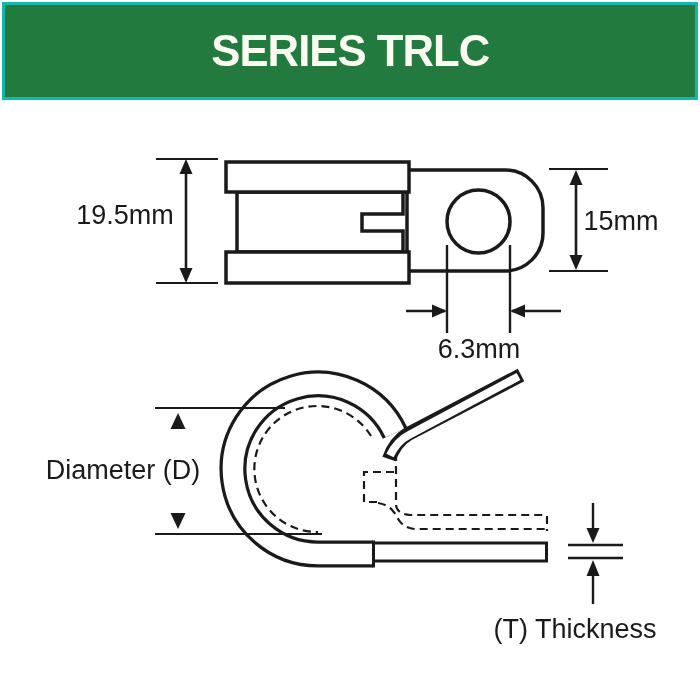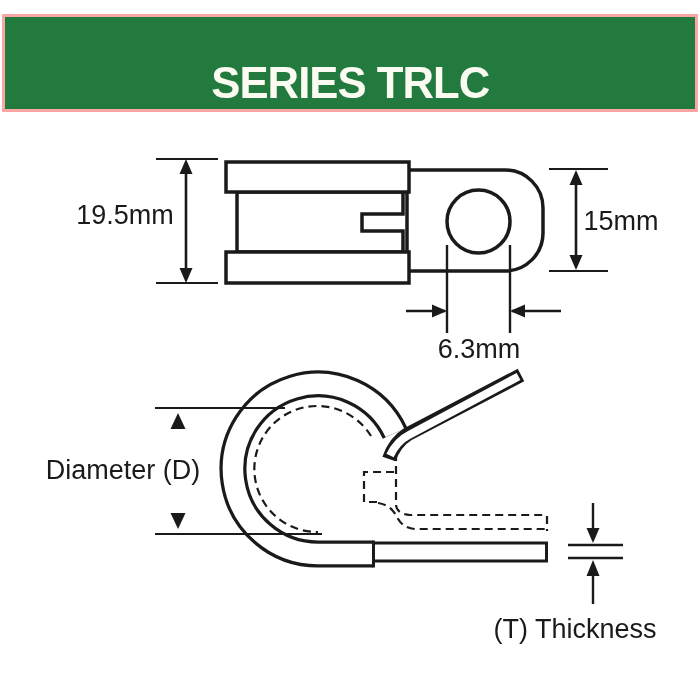--- a/index.html
+++ b/index.html
@@ -8,22 +8,22 @@
     width: 700px;
     height: 700px;
     background: #ffffff;
     overflow: hidden;
     font-family: "Liberation Sans", sans-serif;
   }
   .header {
     position: absolute;
     left: 2px; top: 2px; right: 2px; height: 92px;
     background: #237A3F;
-    border: 3px solid #fca5a5;
-    display: flex; align-items: flex-end; justify-content: center; margin-top: 12px;
+    border: 3px solid #14b8a6;
+    display: flex; align-items: center; justify-content: center;
   }
   .header .title {
     color: #FBFBF2;
     font-weight: bold;
     font-size: 45px;
     letter-spacing: -1px;
     transform: scaleX(0.97);
     white-space: nowrap;
   }
   .diagram-svg {

